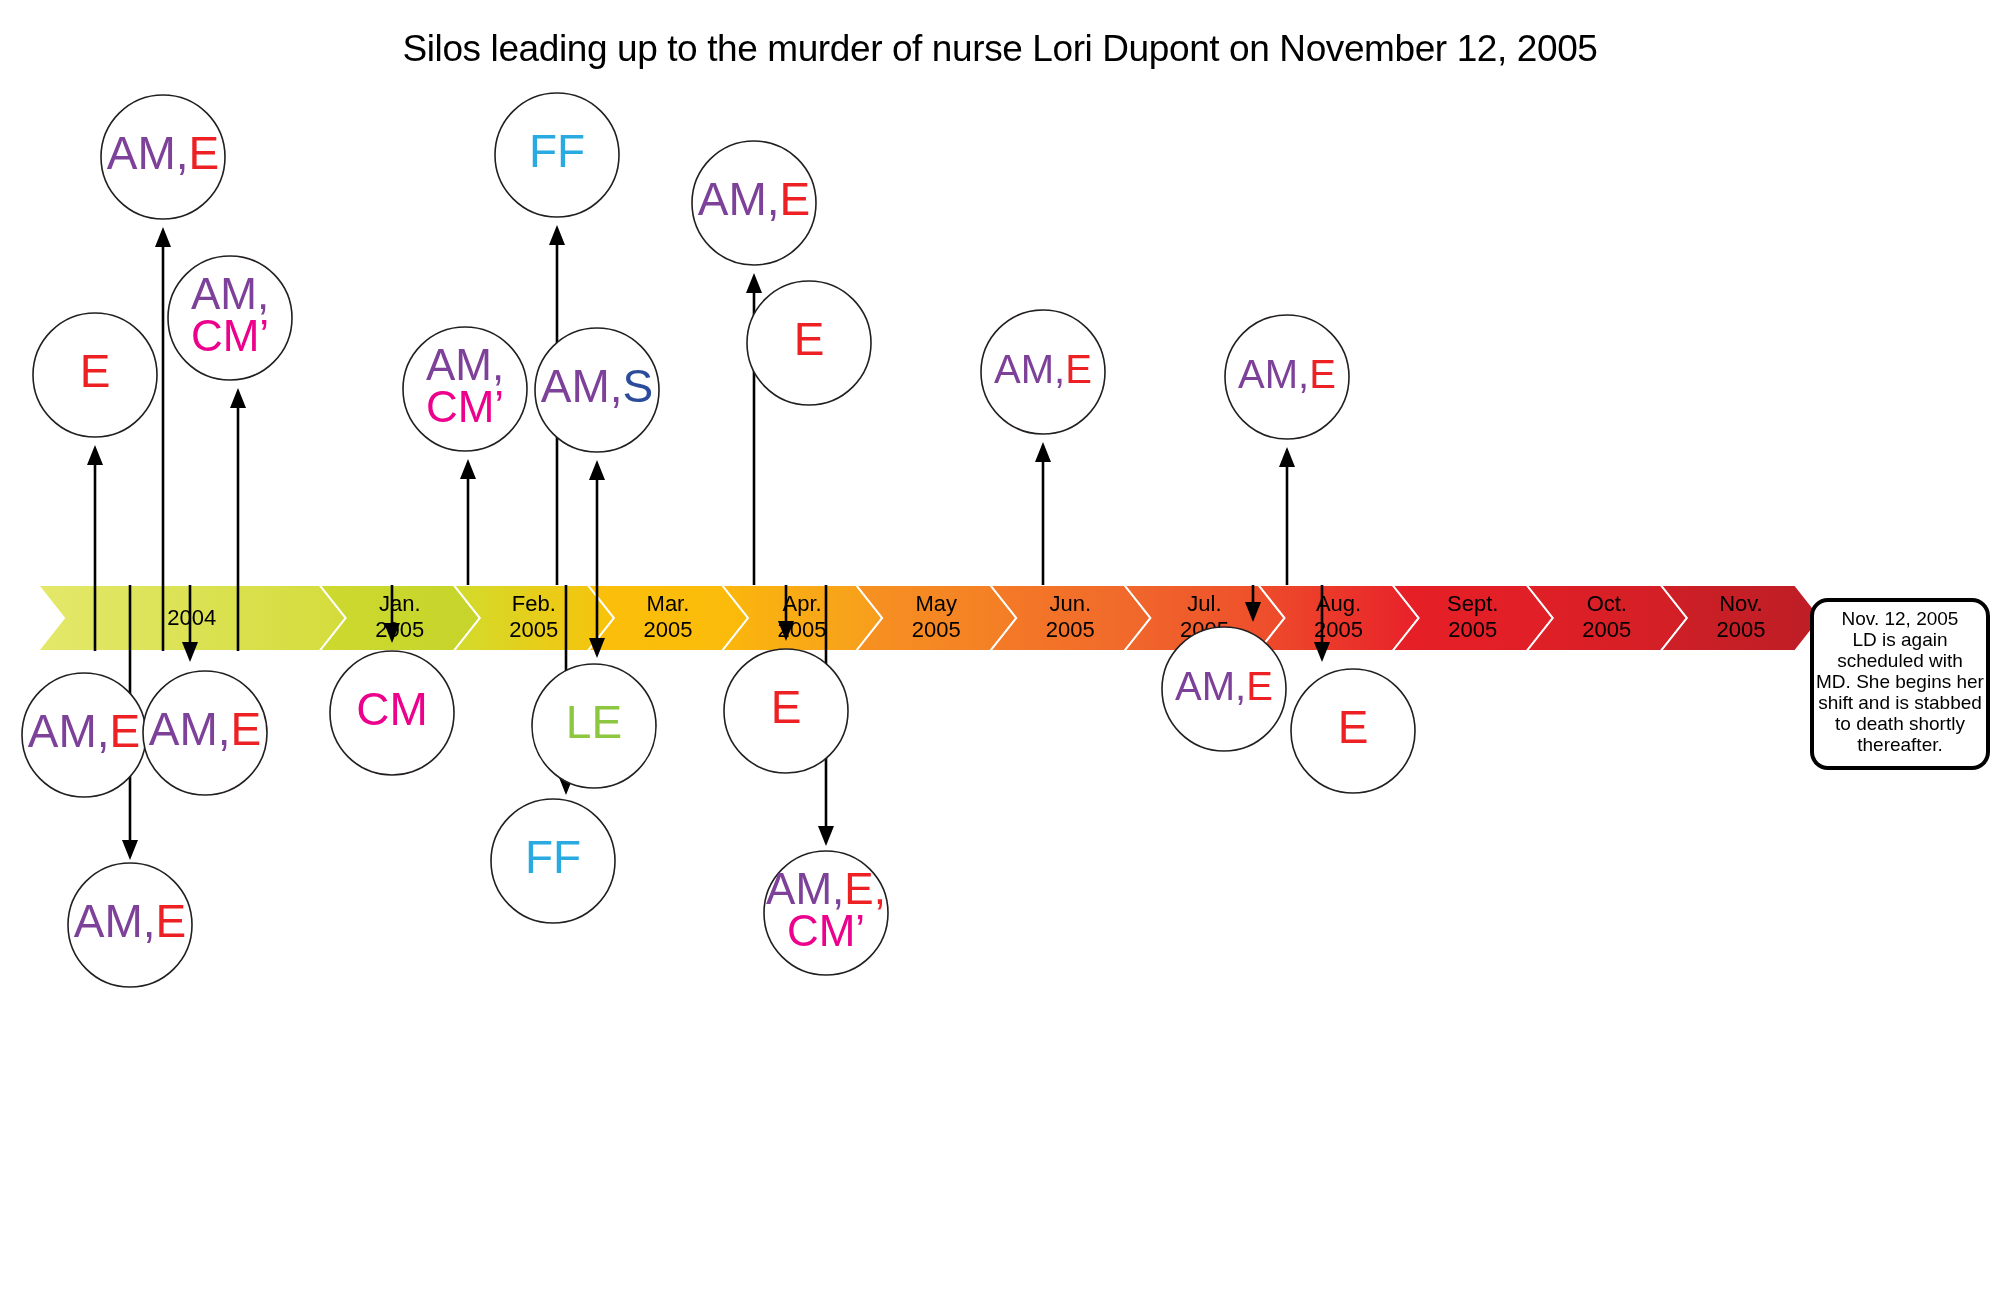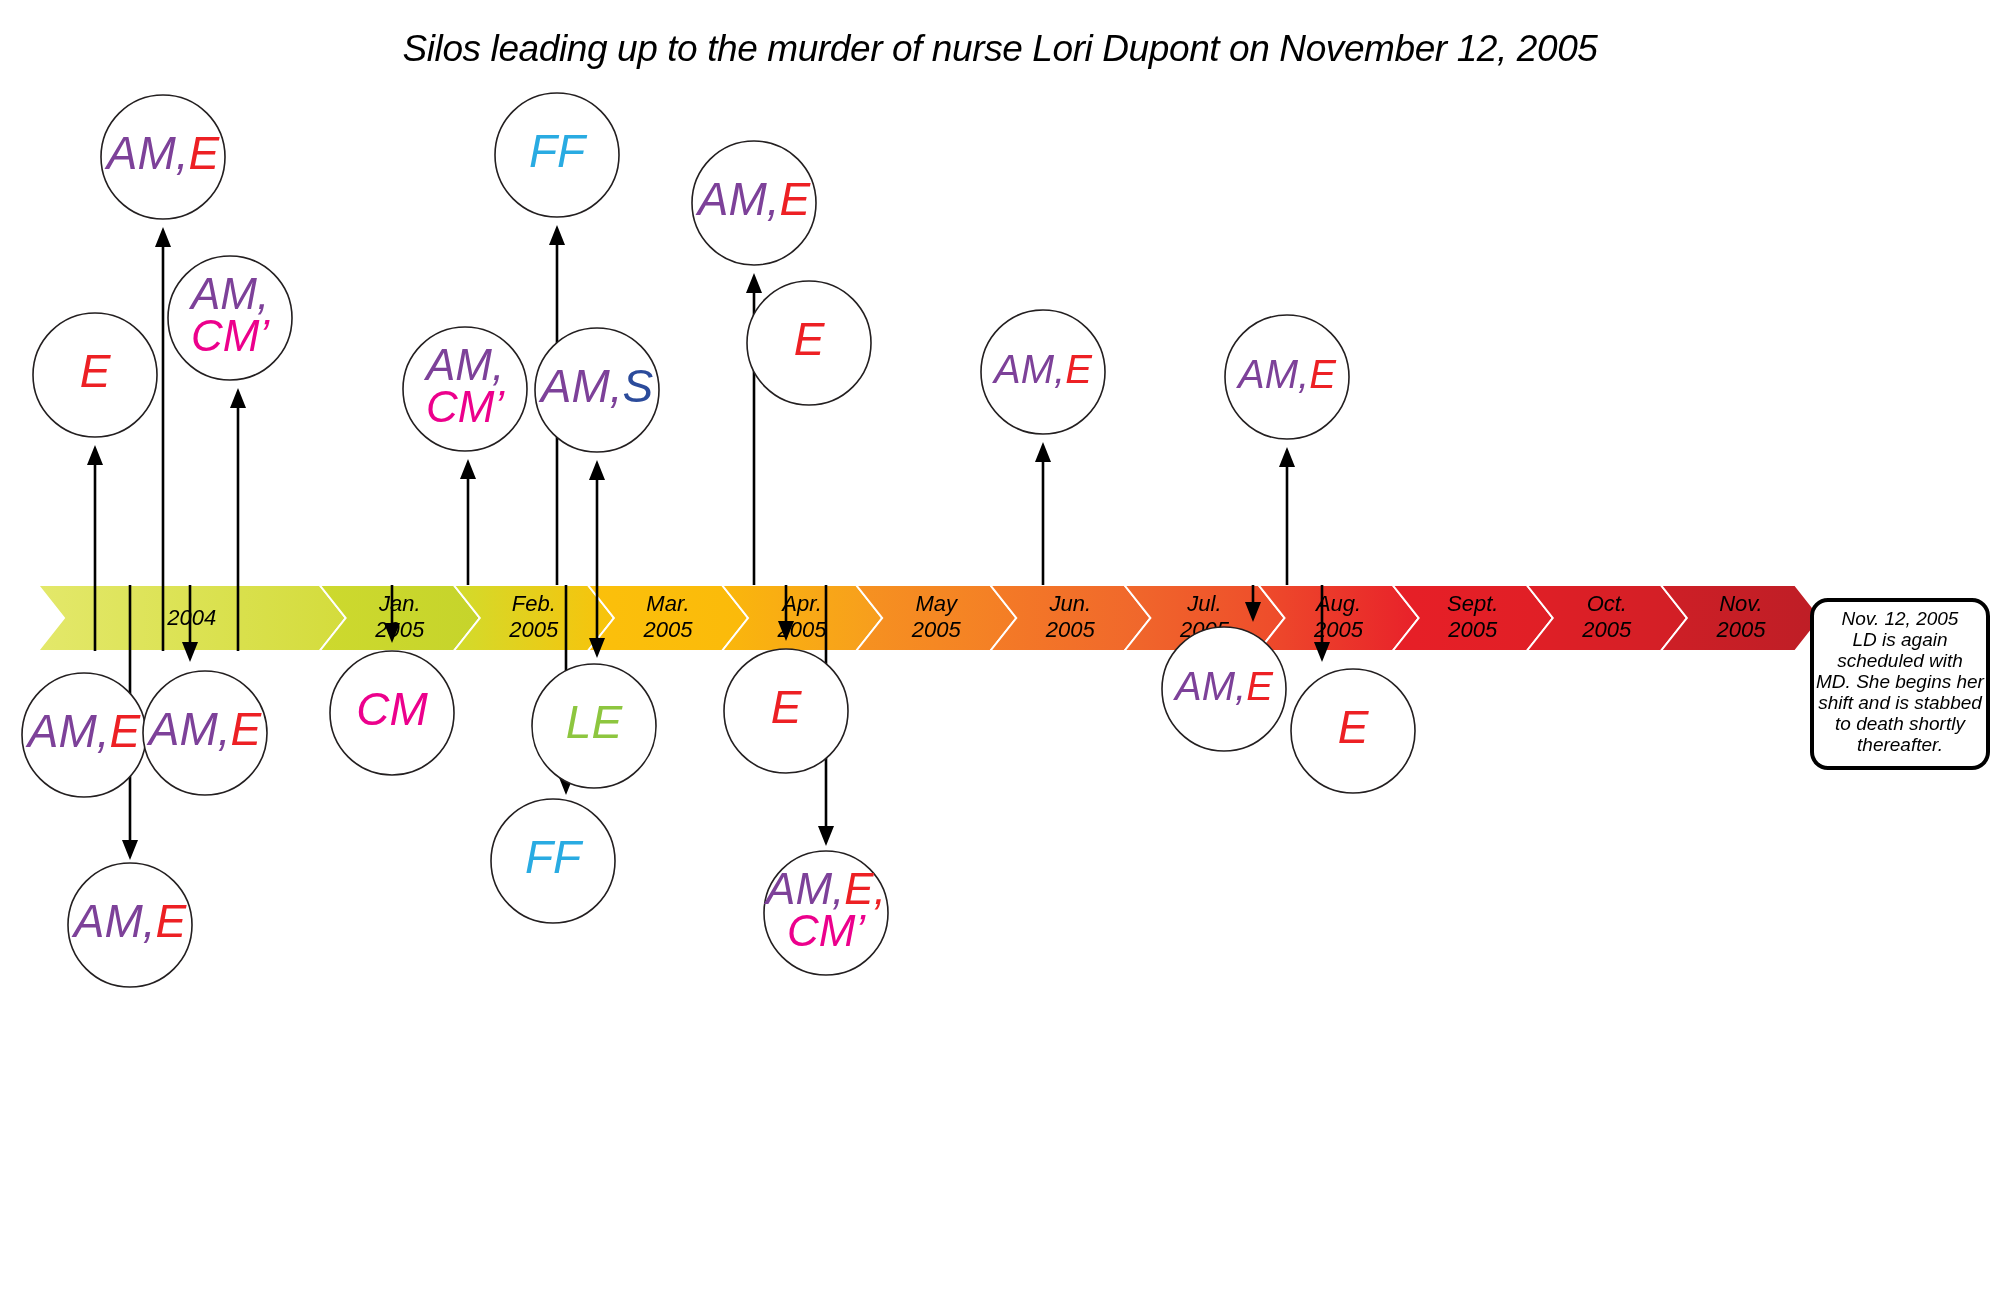--- a/index.html
+++ b/index.html
@@ -7,21 +7,20 @@
     padding: 0;
     background: #ffffff;
   }
   #page {
     position: relative;
     width: 2000px;
     height: 1306px;
     background: #ffffff;
     font-family: "Liberation Sans", sans-serif;
     overflow: hidden;
-    font-style: italic;
   }
   #title {
     position: absolute;
     left: 0;
     top: 28px;
     width: 2000px;
     text-align: center;
     font-size: 37px;
     color: #000000;
     font-family: "Liberation Sans", sans-serif;

